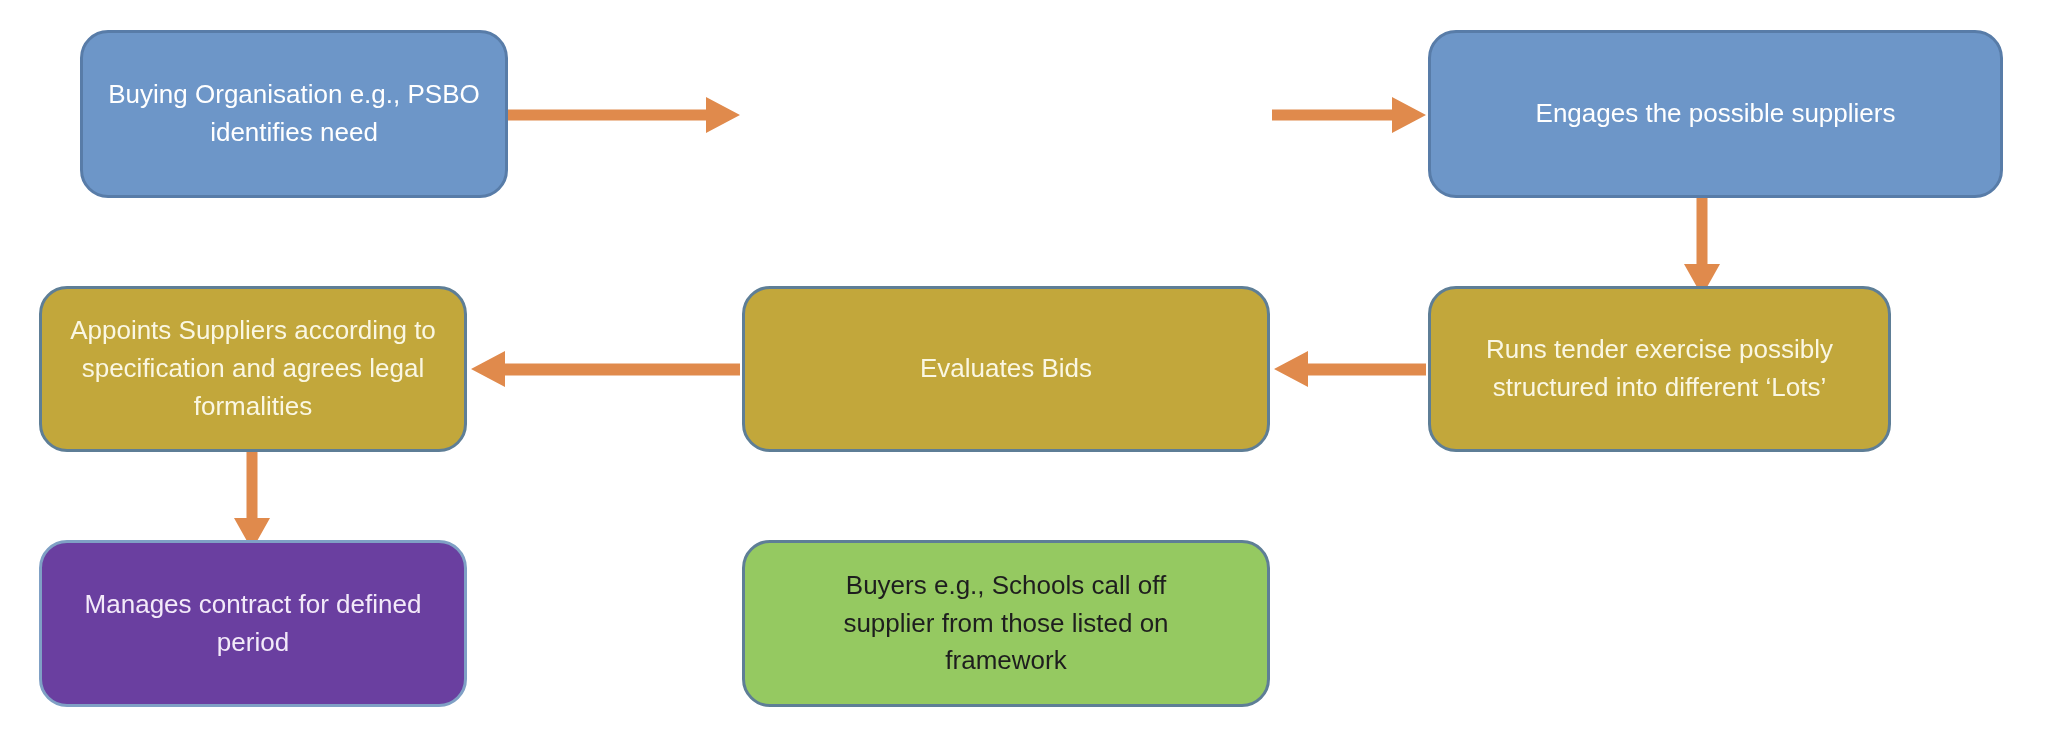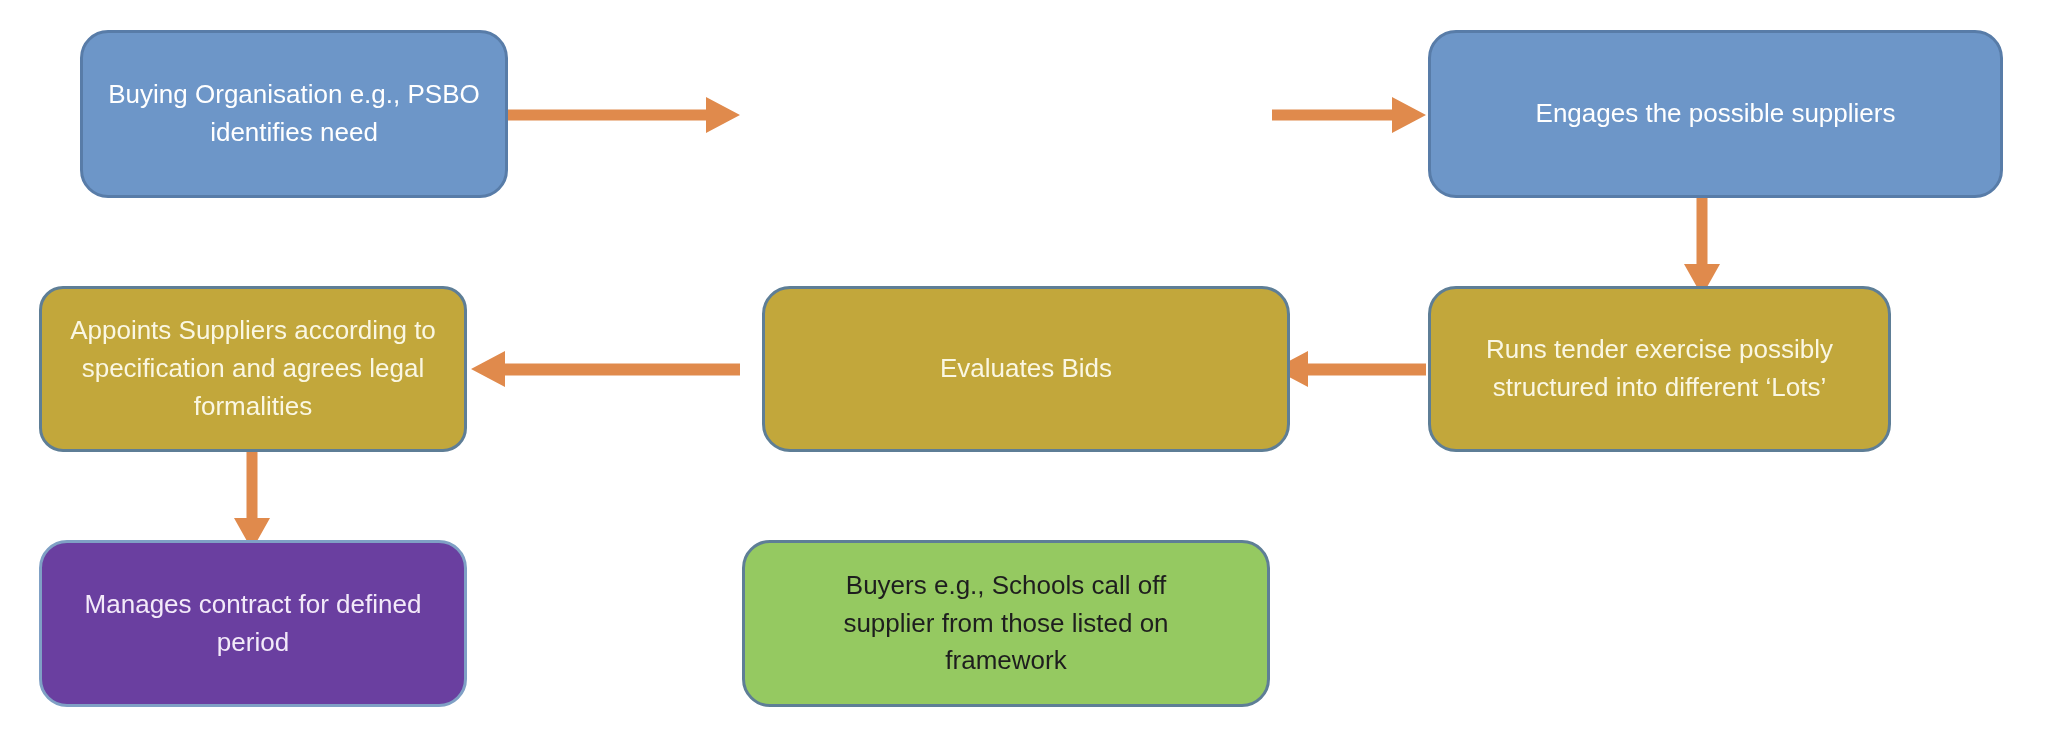--- a/index.html
+++ b/index.html
@@ -37,22 +37,22 @@
   }
   .blue   { background: var(--box-blue, #6D96C8);  border-color: var(--border-blue, #587CA8);   color: var(--text-on-blue, #FFFFFF); }
   .gold   { background: var(--box-gold, #C2A73B);  border-color: var(--border-slate, #5E7E96);  color: var(--text-on-gold, #FAF7E3); }
   .purple { background: var(--box-purple, #6A3FA0);border-color: var(--border-purple, #7FA0C5); color: var(--text-on-purple, #F3EAF9); }
   .green  { background: var(--box-green, #95C961); border-color: var(--border-slate, #5E7E96);  color: var(--text-on-green, #1E1E1E); }
 
   
   .b0 { left: 39px;   top: 30px;  width: 428px; height: 168px; margin-left: 41px; }
   .b1 { left: 742px;  top: 30px;  width: 528px; height: 168px; }
   .b2 { left: 1428px; top: 30px;  width: 575px; height: 168px; align-items: center; }
-  .b3 { left: 39px;   top: 286px; width: 428px; height: 166px; border-radius: 24px; }
-  .b4 { left: 742px;  top: 286px; width: 528px; height: 166px; margin-left: 20px; }
+  .b3 { left: 39px;   top: 286px; width: 428px; height: 166px; }
+  .b4 { left: 742px;  top: 286px; width: 528px; height: 166px; }
   .b5 { left: 1428px; top: 286px; width: 463px; height: 166px; }
   .b6 { left: 39px;   top: 540px; width: 428px; height: 167px; }
   .b7 { left: 742px;  top: 540px; width: 528px; height: 167px; }
   .b8 { left: 1428px; top: 540px; width: 575px; height: 167px; }
 </style>
 </head>
 <body>
 
 <div class="canvas">
 

